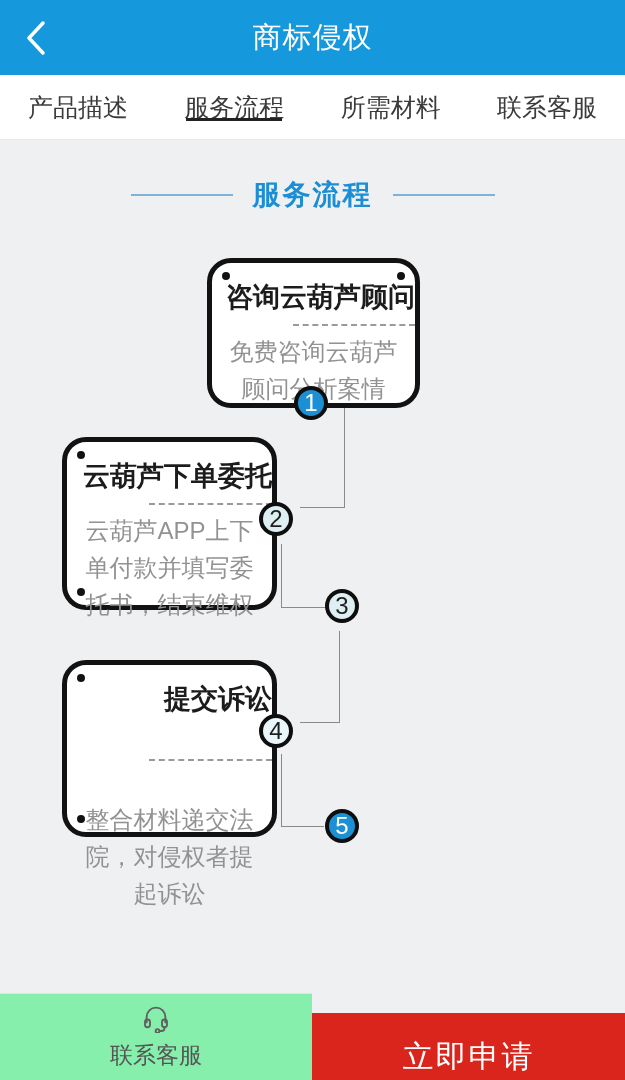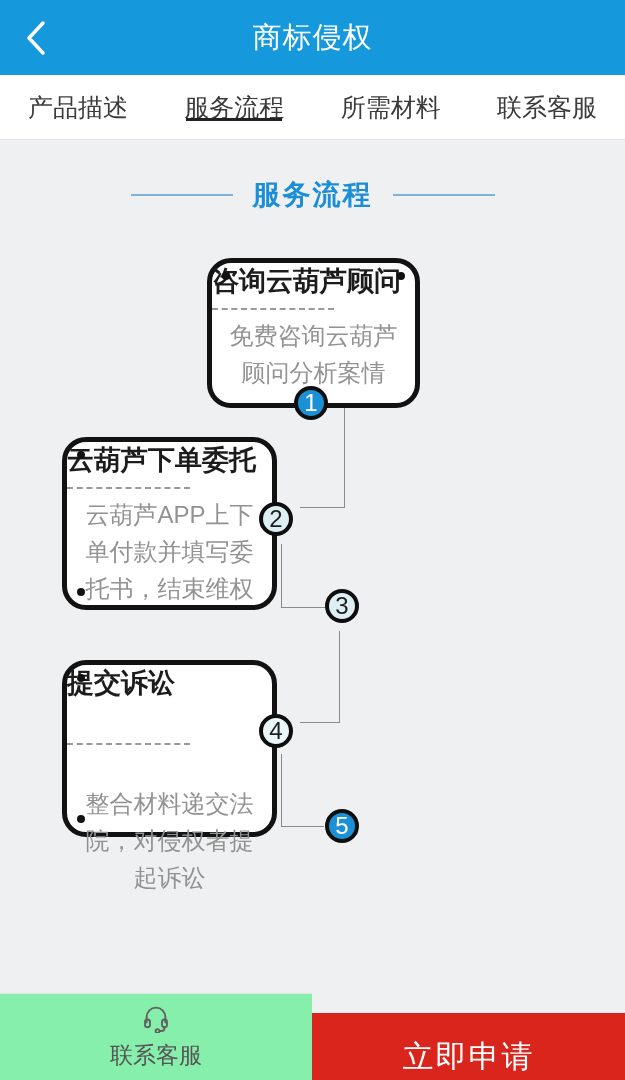--- a/index.html
+++ b/index.html
@@ -55,21 +55,21 @@
   .conn-2 { left:281px; top:404px; width:45px; height:64px;
             border-left:1px solid #8a8a8a; border-bottom:1px solid #8a8a8a; }
   .conn-3 { left:300px; top:491px; width:40px; height:92px;
             border-right:1px solid #8a8a8a; border-bottom:1px solid #8a8a8a; }
   .conn-4 { left:281px; top:614px; width:43px; height:73px;
             border-left:1px solid #8a8a8a; border-bottom:1px solid #8a8a8a; }
 
   
   .step-box {
     position:absolute; background:#fff; border:5px solid #121212; border-radius:24px;
-    display:flex; flex-direction:column; align-items:flex-start; 
+    display:flex; flex-direction:column; align-items:flex-end; padding-top:16px;
   }
   .box-1 { left:207px; top:118px; width:213px; height:150px; }
   .box-2 { left:62px;  top:297px; width:215px; height:173px; }
   .box-3 { left:343px; top:378px; width:220px; height:177px; }
   .box-4 { left:62px;  top:520px; width:215px; height:177px;gap:33px; }
   .box-5 { left:344px; top:607px; width:219px; height:197px; }
   .step-title { font-size:27px; font-weight:bold; color:#1c1c1c; white-space:nowrap; }
   .step-dash  { width:60%; border-top:2px dashed #9a9a9a; margin:9px 0 7px; }
   .step-desc  {
     font-size:24px; color:#929292; line-height:37px; text-align:center;

